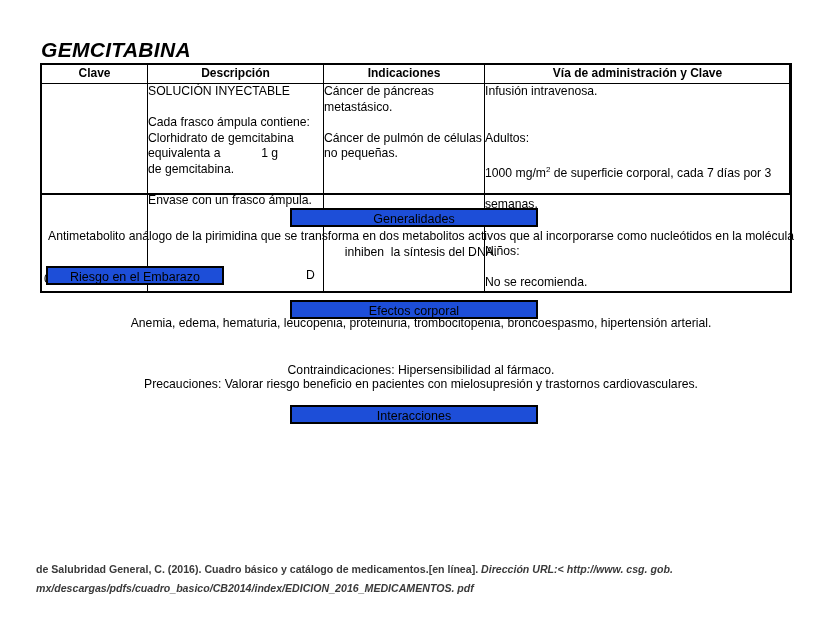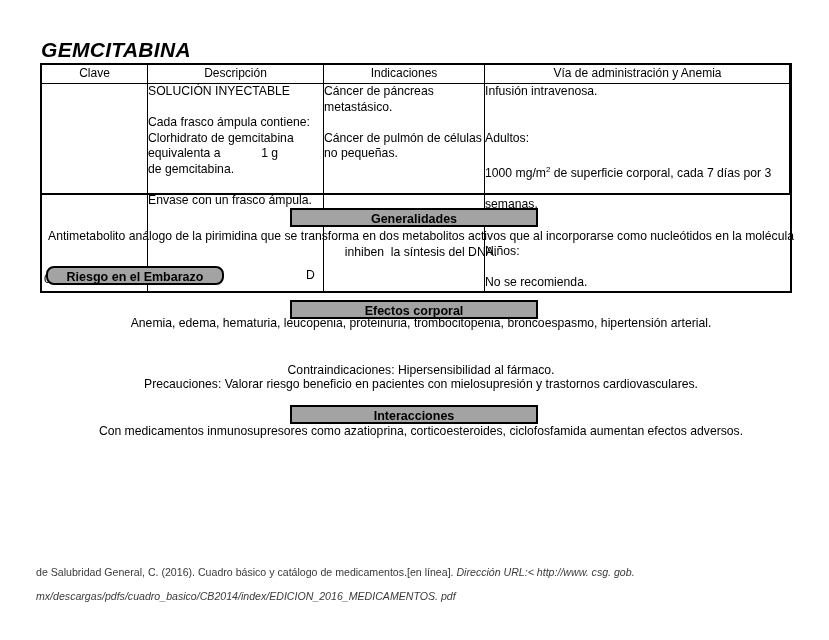--- a/index.html
+++ b/index.html
@@ -58,21 +58,21 @@
     top: 63px;
     width: 751px;
     height: 132px;
     border: 2px solid #000;
     box-sizing: border-box;
     pointer-events: none;
   }
   .med-table th {
     text-align: center;
     font-size: 12px;
-    font-weight: normal;
+    font-weight: bold;
     height: 15px;
     line-height: 15px;
     padding: 1px 0 2px 0;
     vertical-align: middle;
   }
   .cell-body {
     font-size: 12.2px;
     line-height: 15.6px;
     padding: 3px 4px 3px 5px;
     white-space: pre-wrap;
@@ -93,25 +93,25 @@
     font-size: 12.2px;
     line-height: 15.6px;
     white-space: nowrap;
   }
   .sup { font-size: 8px; vertical-align: super; }
 
   
   .sec-box {
     position: absolute;
     border: 2px solid #000;
-    background: #a3a3a3;
+    background: #1d4ed8;
     box-sizing: border-box;
     text-align: center;
     font-size: 12.5px;
-    font-weight: bold;
+    font-weight: normal;
     line-height: 16px;
     padding: 1px 0 2px 0;
   }
   .sec-box.centered {
     left: 290px;
     width: 248px;
     height: 19px;
   }
 
   .body-text {
@@ -130,22 +130,23 @@
     line-height: 15px;
   }
 
   
   .footer {
     position: absolute;
     left: 36px;
     top: 560px;
     width: 640px;
     font-size: 10.6px;
-    line-height: 24px;
+    line-height: 19px;
     color: #3a3a3a;
+    font-weight: bold;
   }
   .footer .ital { font-style: italic; }
 </style>
 </head>
 <body>
 
 <div class="page">
 
   <div class="doc-title">GEMCITABINA</div>
 
@@ -155,21 +156,21 @@
       <col class="col-clave">
         <col class="col-desc">
         <col class="col-ind">
         <col class="col-via">
     </colgroup>
     <thead>
       <tr>
         <th>Clave</th>
         <th>Descripción</th>
         <th>Indicaciones</th>
-        <th>Vía de administración y Anemia</th>
+        <th>Vía de administración y Clave</th>
       </tr>
     </thead>
     <tbody>
       <tr>
         <td class="clave-cell">
           <span class="clave-code">010.000.5438.00</span>
         </td>
         <td class="cell-body">SOLUCIÓN INYECTABLE
 
 Cada frasco ámpula contiene:
@@ -190,27 +191,26 @@
 <br><br><span>Niños:</span>
 <br><span>No se recomienda.</span></td>
       </tr>
     </tbody>
   </table>
 
   <div class="sec-box centered" style="top:208px;">Generalidades</div>
   <div class="body-text" style="top:229px;">Antimetabolito análogo de la pirimidina que se transforma en dos metabolitos activos que al incorporarse como nucleótidos en la molécula
 inhiben  la síntesis del DNA.</div>
 
-  <div class="sec-box" style="left:46px; top:266px; width:178px; height:19px;border-radius:8px;">Riesgo en el Embarazo</div>
+  <div class="sec-box" style="left:46px; top:266px; width:178px; height:19px;">Riesgo en el Embarazo</div>
   <div class="risk-value" style="left:306px; top:268px;">D</div>
 
   <div class="sec-box centered" style="top:300px;">Efectos corporal</div>
   <div class="body-text" style="top:316px;">Anemia, edema, hematuria, leucopenia, proteinuria, trombocitopenia, broncoespasmo, hipertensión arterial.</div>
 
   <div class="body-text" style="top:377px;">Precauciones: Valorar riesgo beneficio en pacientes con mielosupresión y trastornos cardiovasculares.</div>
   <div class="body-text" style="top:363px;">Contraindicaciones: Hipersensibilidad al fármaco.</div>
 
   <div class="sec-box centered" style="top:405px;">Interacciones</div>
-  <div class="body-text" style="top:424px;">Con medicamentos inmunosupresores como azatioprina, corticoesteroides, ciclofosfamida aumentan efectos adversos.</div>
 
   <div class="footer"><span>de Salubridad General, C. (2016). Cuadro básico y catálogo de medicamentos.[en línea]. </span><span class="ital">Dirección URL:&lt; http://www. csg. gob. mx/descargas/pdfs/cuadro_basico/CB2014/index/EDICION_2016_MEDICAMENTOS. pdf</span></div>
 
 </div>
 
 </body></html>

